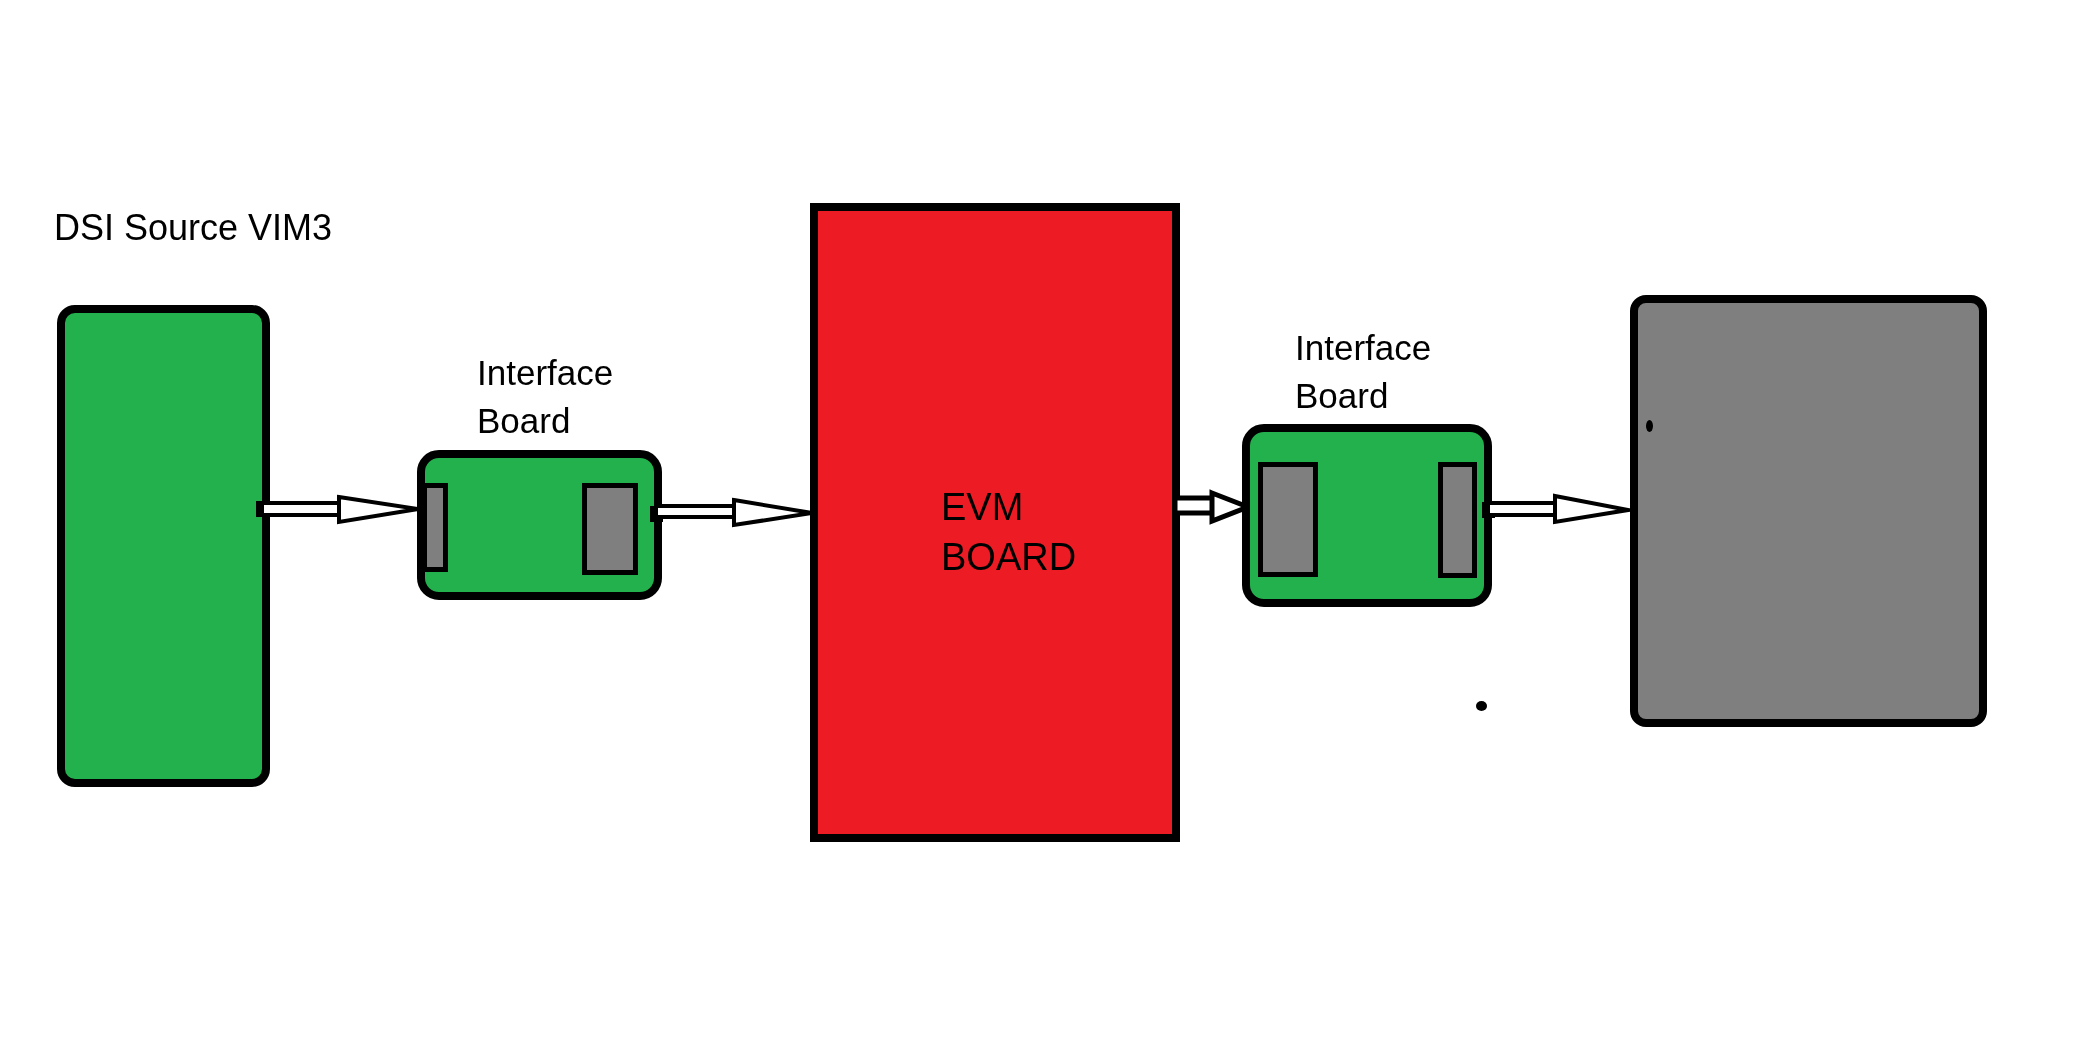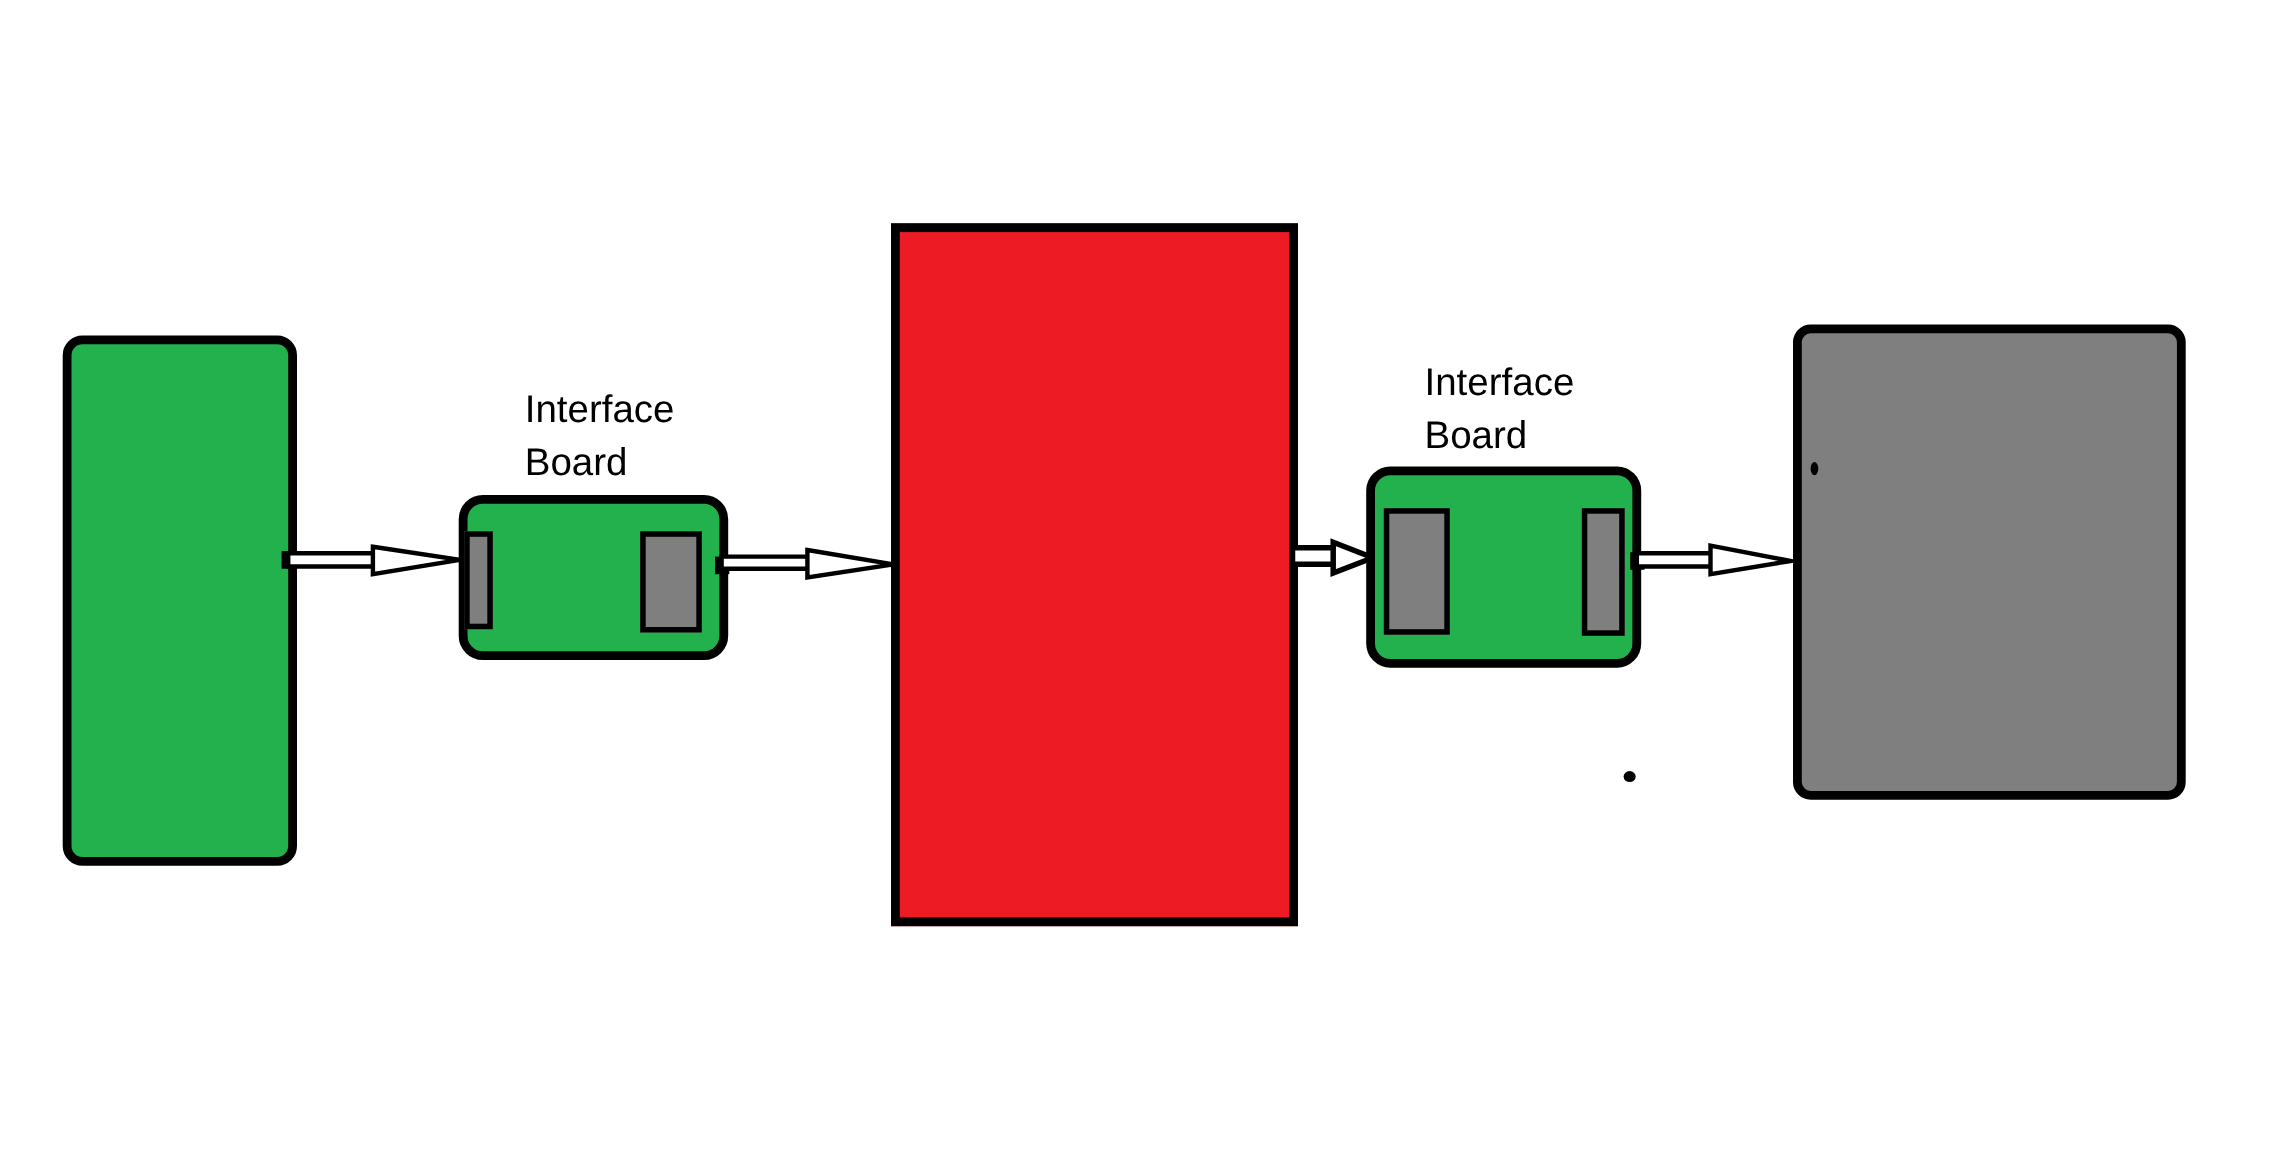--- a/index.html
+++ b/index.html
@@ -44,20 +44,21 @@
     stroke: var(--outline, #000000);
     stroke-miterlimit: 12;
   }
   .arrow-tail, .arrow-tip { fill: var(--outline, #000000); stroke: none; }
 </style>
 </head>
 <body>
 
 <div id="canvas">
 
+  <div class="label" style="left:54px; top:208px; font-size:36px; line-height:40px; white-space:nowrap;">DSI Source VIM3</div>
 
   <div class="box fill-green" style="left:57px; top:305px; width:213px; height:482px; border-radius:18px;"></div>
 
   <svg class="arrow" style="left:252px; top:492px;" width="170" height="36" viewBox="0 0 170 36">
     <rect class="arrow-tail" x="4" y="9" width="14" height="16"></rect>
     <polygon class="arrow-shaft" stroke-width="4" points="10,11 88,11 88,23 10,23"></polygon>
     <polygon class="arrow-head" stroke-width="4" points="87,5 166,17 87,30"></polygon>
   </svg>
 
   <div class="label" style="left:477px; top:349px;">Interface
@@ -67,20 +68,22 @@
   <div class="pad" style="left:422px; top:483px; width:26px; height:89px;"></div>
   <div class="pad" style="left:582px; top:483px; width:56px; height:92px;"></div>
 
   <svg class="arrow" style="left:648px; top:496px;" width="170" height="34" viewBox="0 0 170 34">
     <rect class="arrow-tail" x="2" y="10" width="13" height="16"></rect>
     <polygon class="arrow-shaft" stroke-width="4" points="8,10 88,10 88,21 8,21"></polygon>
     <polygon class="arrow-head" stroke-width="4" points="86,4 164,17 86,29"></polygon>
   </svg>
 
   <div class="box fill-red" style="left:810px; top:203px; width:370px; height:639px;"></div>
+  <div class="label" style="left:941px; top:482px; font-size:38px; line-height:50px;">EVM
+BOARD</div>
 
   <svg class="arrow" style="left:1170px; top:488px;" width="86" height="40" viewBox="0 0 86 40">
     <polygon class="arrow-shaft" stroke-width="5" points="5,10 43,10 43,25 5,25"></polygon>
     <polygon class="arrow-head" stroke-width="5" points="42,5 78,19 42,33"></polygon>
     <circle class="arrow-tip" cx="78" cy="19" r="4"></circle>
   </svg>
 
   <div class="label" style="left:1295px; top:324px;">Interface
 Board</div>
 

